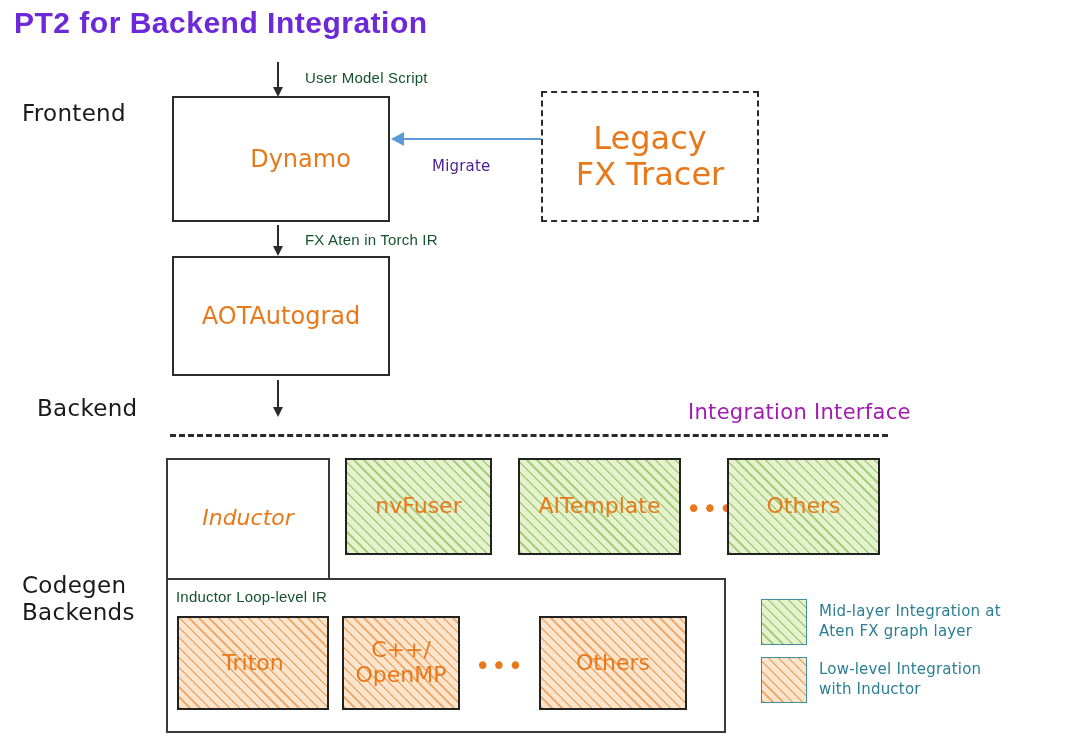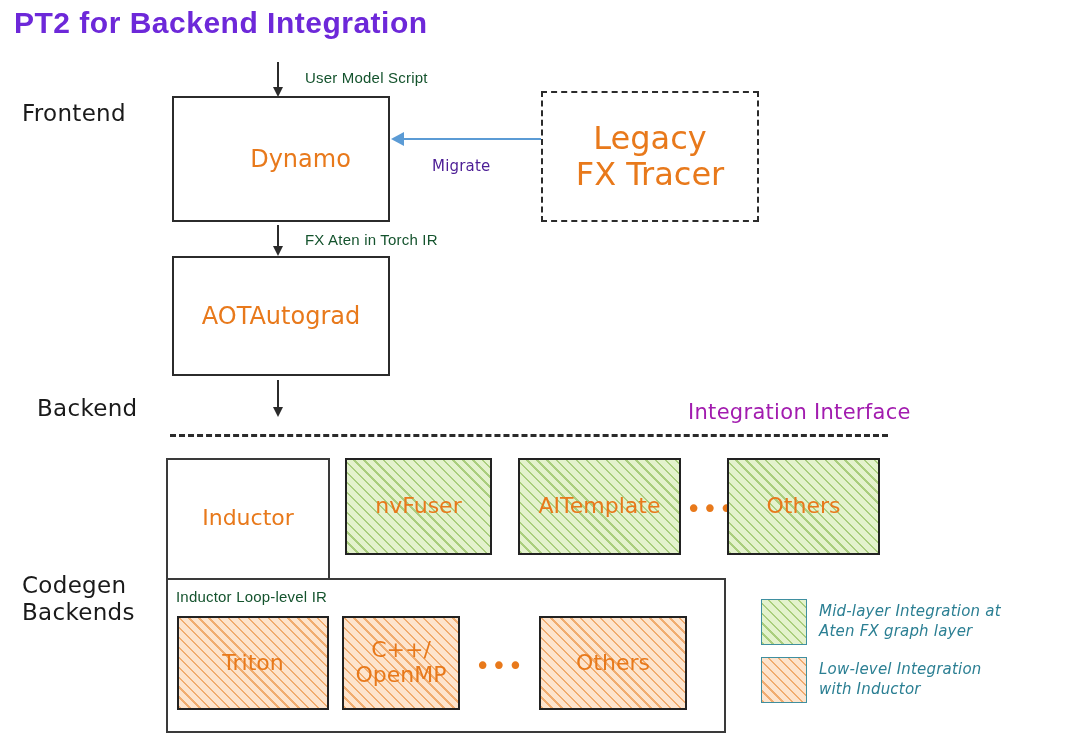--- a/index.html
+++ b/index.html
@@ -96,21 +96,21 @@
     border-right:13px solid #5b9bd5;
   }
 
   
   .legend-swatch{
     position:absolute;box-sizing:border-box;width:46px;height:46px;border:1.6px solid #3f8fa0;
   }
   .legend-text{
     position:absolute;
     font-family:"DejaVu Sans", sans-serif;
-    font-size:15px;color:#2b7f93;line-height:1.32;white-space:pre-line;letter-spacing:.2px;font-style:italic;
+    font-size:15px;color:#2b7f93;line-height:1.32;white-space:pre-line;letter-spacing:.2px;
   }
 </style>
 </head>
 <body>
 
 <div class="stage">
 
   <div class="title">PT2 for Backend Integration</div>
 
   <div class="lane-label" style="left:22px;top:100px;">Frontend</div>
@@ -139,21 +139,21 @@
 
   <div class="v-arrow" style="left:277px;top:380px;height:28px;"></div>
 
   <div class="lane-label" style="left:22px;top:395px;margin-left:15px;">Backend</div>
 
   <div class="orange-head" style="left:688px;top:400px;">Integration Interface</div>
 
   <div class="dashed-sep" style="left:170px;top:434px;width:718px;"></div>
 
   <div class="container-outline" style="left:166px;top:458px;width:164px;height:120px;border-bottom:none;"></div>
-  <div class="box" style="left:166px;top:458px;width:164px;height:120px;border:none;background:transparent;">
+  <div class="box" style="left:166px;top:458px;width:164px;height:120px;border:none;background:transparent;font-style:italic;">
     <span class="box-label" style="font-size:22px;">Inductor</span>
   </div>
 
   <div class="box hatch-green" style="left:345px;top:458px;width:147px;height:97px;">
     <span class="box-label" style="font-size:22px;">nvFuser</span>
   </div>
   <div class="box hatch-green" style="left:518px;top:458px;width:163px;height:97px;">
     <span class="box-label" style="font-size:22px;">AITemplate</span>
   </div>
   <div class="ellipsis" style="left:686px;top:496px;">•••</div>

